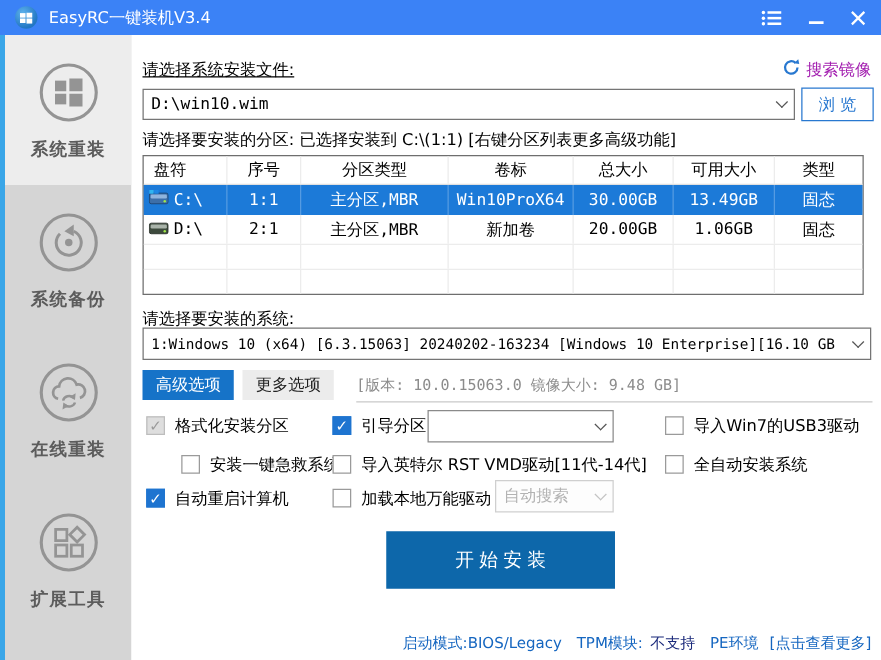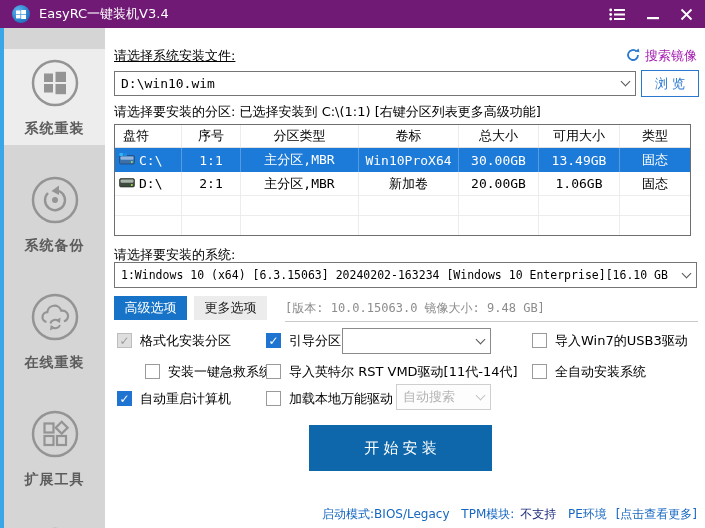--- a/index.html
+++ b/index.html
@@ -2,33 +2,33 @@
 <html><head>
 <meta charset="utf-8">
 <style>
   * { margin:0; padding:0; box-sizing:border-box; }
   html,body { width:705px; height:528px; }
   body { font-family:"DejaVu Sans",sans-serif; background:#fff; }
   #win { position:relative; width:705px; height:528px; background:#fff; overflow:hidden; }
 
   
   .titlebar { position:absolute; top:0; left:0; width:705px; height:28px;
-    background:#701a75; display:flex; align-items:center; padding:0 10px 0 12px; }
+    background:#3b82f6; display:flex; align-items:center; padding:0 10px 0 12px; }
   .app-logo { width:18px; height:18px; border-radius:50%;
     background:radial-gradient(circle at 35% 30%, #5db1ec, #2277c4 70%);
     display:flex; align-items:center; justify-content:center; flex:0 0 auto; }
   .title { color:#fff; font-size:13px; margin-left:9px; }
   .win-ctrls { margin-left:auto; display:flex; align-items:center; gap:21px; padding-right:2px; }
   .win-ctrls .ctl { display:flex; align-items:center; justify-content:center; cursor:pointer; }
 
   
   .leftstrip { position:absolute; top:28px; left:0; width:4px; height:500px; background:#3aa6e8; }
   .sidebar { position:absolute; top:28px; left:4px; width:101px; height:500px; background:#d5d5d5; }
-  .side-item { height:96px; display:flex; flex-direction:column; align-items:center;
-    justify-content:center; gap:7px; cursor:pointer;margin-top:21px; }
+  .side-item { height:120px; display:flex; flex-direction:column; align-items:center;
+    justify-content:center; gap:7px; cursor:pointer; }
   .side-item.active { background:#ededed; }
   .side-label { font-size:14px; font-weight:bold; color:#5c5c5c; letter-spacing:1px; }
 
   
   .sec-label { position:absolute; font-size:13px; color:#000; white-space:nowrap; }
 
   .link { position:absolute; top:47px; right:8px; display:flex; align-items:center; gap:5px;
     color:#a21caf; font-size:13px; cursor:pointer; }
 
   .combo { position:absolute; border:1px solid #757575; background:#fff; display:flex;

